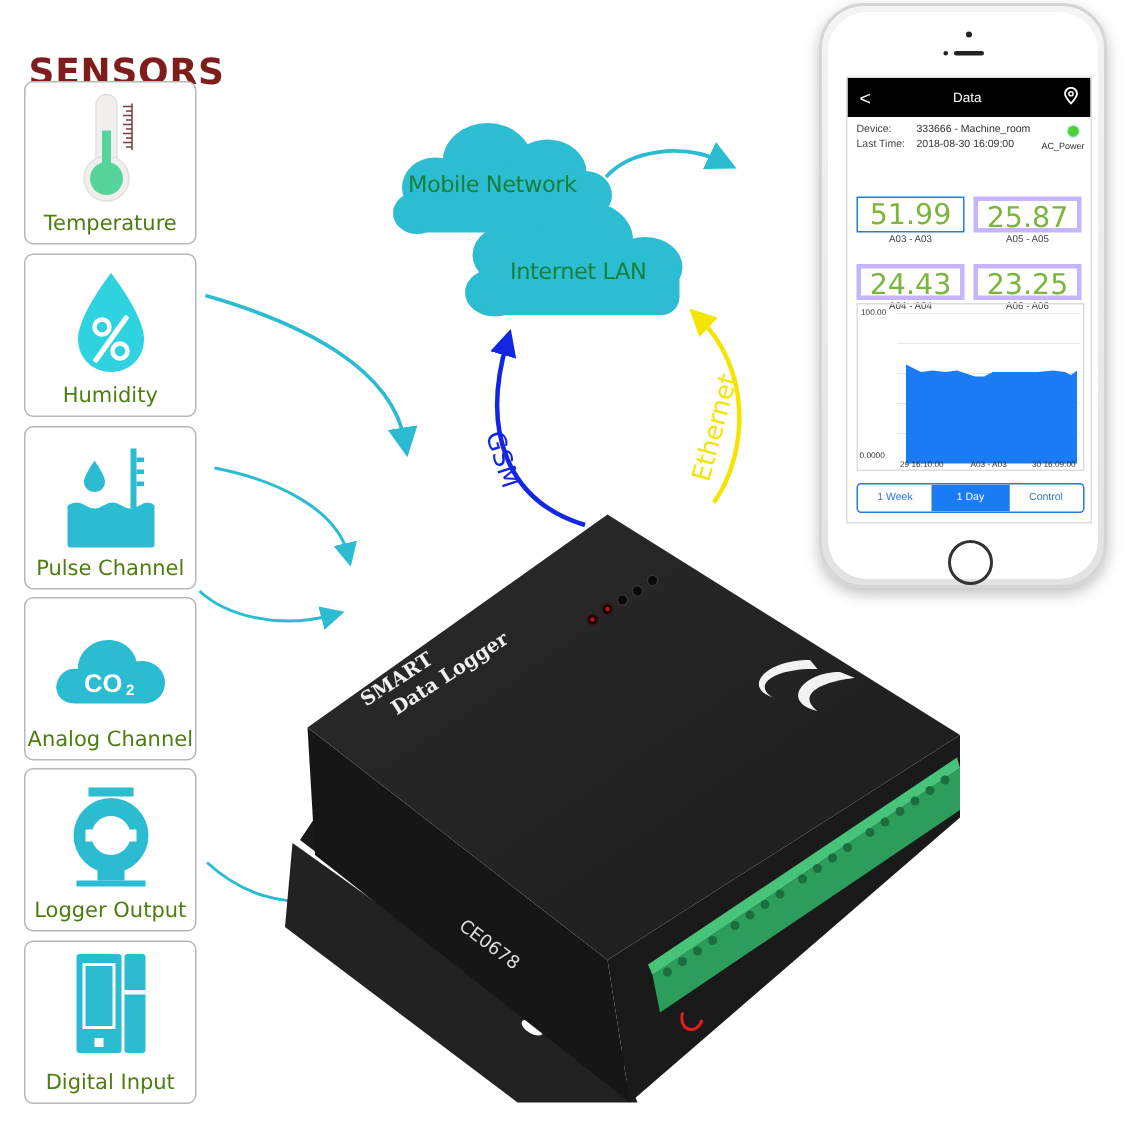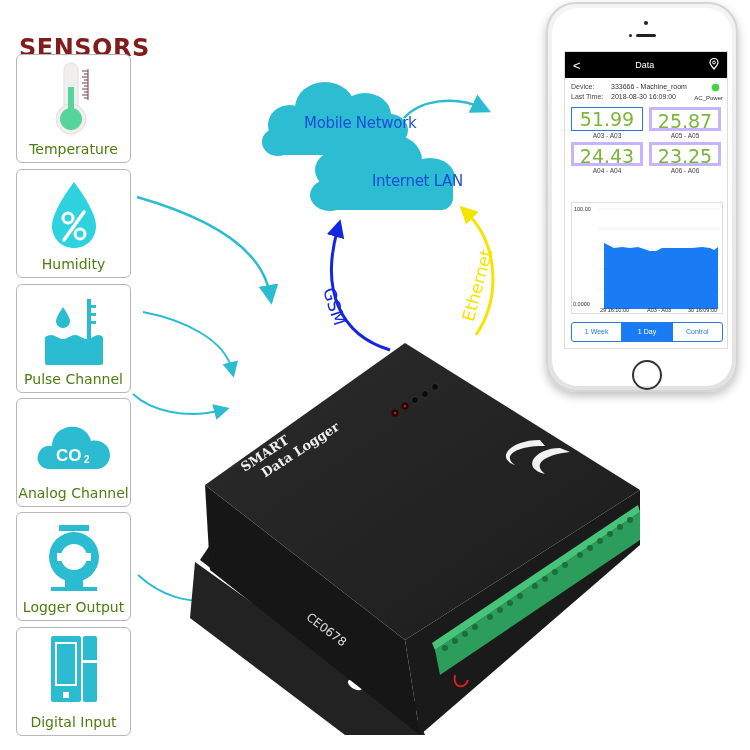--- a/index.html
+++ b/index.html
@@ -19,22 +19,22 @@
   .sensor-card .icon { position: absolute; left: 0; right: 0; top: 4px; height: 78px; display: flex; justify-content: center; align-items: center; }
   .sensor-card .label {
     position: absolute; left: 0; right: 0; bottom: 5px; text-align: center;
     font-family: "DejaVu Sans", sans-serif; font-size: 14px; color: #4d7c0f; white-space: nowrap;
   }
 
   
   svg.overlay { position: absolute; left: 0; top: 0; }
 
   .cloud-text {
-    position: absolute; color: #1d4ed8; font-family: "DejaVu Sans", sans-serif;
-    font-size: 15px; font-weight: normal; white-space: nowrap; letter-spacing: -0.3px; margin-left: 32px;
+    position: absolute; color: #15803d; font-family: "DejaVu Sans", sans-serif;
+    font-size: 15px; font-weight: normal; white-space: nowrap; letter-spacing: -0.3px;
   }
 
   .link-label {
     position: absolute; font-family: "DejaVu Sans", sans-serif; font-size: 17px; white-space: nowrap;
   }
 
   
   .phone {
     position: absolute; left: 546px; top: 2px; width: 192px; height: 390px;
     background: linear-gradient(180deg, #f4f4f4, #e2e2e2);
@@ -59,21 +59,21 @@
   .app-bar {
     height: 26px; background: #000; color: #fff; display: flex; align-items: center;
     justify-content: space-between; padding: 0 8px; font-size: 9px;
   }
   .app-bar .back { font-size: 13px; }
   .info { padding: 5px 6px 2px 6px; font-size: 7px; color: #333; position: relative; }
   .info .row { display: flex; margin-bottom: 3px; white-space: nowrap; }
   .info .k { width: 40px; color: #444; }
   .info .status-led { position: absolute; right: 8px; top: 6px; width: 7px; height: 7px; border-radius: 50%; background: #4cd137; box-shadow: 0 0 2px #2a8; }
   .info .ac { position: absolute; right: 4px; top: 17px; font-size: 6px; }
-  .readings { display: grid; grid-template-columns: 1fr 1fr; gap: 3px 6px; padding: 2px 6px; }
+  .readings { display: grid; grid-template-columns: 1fr 1fr; gap: 13px 6px; padding: 2px 6px; margin-top: 24px; }
   .reading { text-align: center; }
   .reading .val {
     border: 3px solid #c4b5fd; height: 24px; line-height: 22px; font-size: 19px; color: #7cb53c;
     font-family: "DejaVu Sans", sans-serif;
   }
   .reading.selected .val { border: 1.5px solid #2a7bd8; }
   .reading .ch { font-size: 6.5px; color: #444; margin-top: 1px; }
 
   .chart-box { position: absolute; left: 6px; top: 150px; width: 152px; height: 112px; border: 1px solid #ddd; }
   .ytick { position: absolute; font-size: 5.5px; color: #333; }

